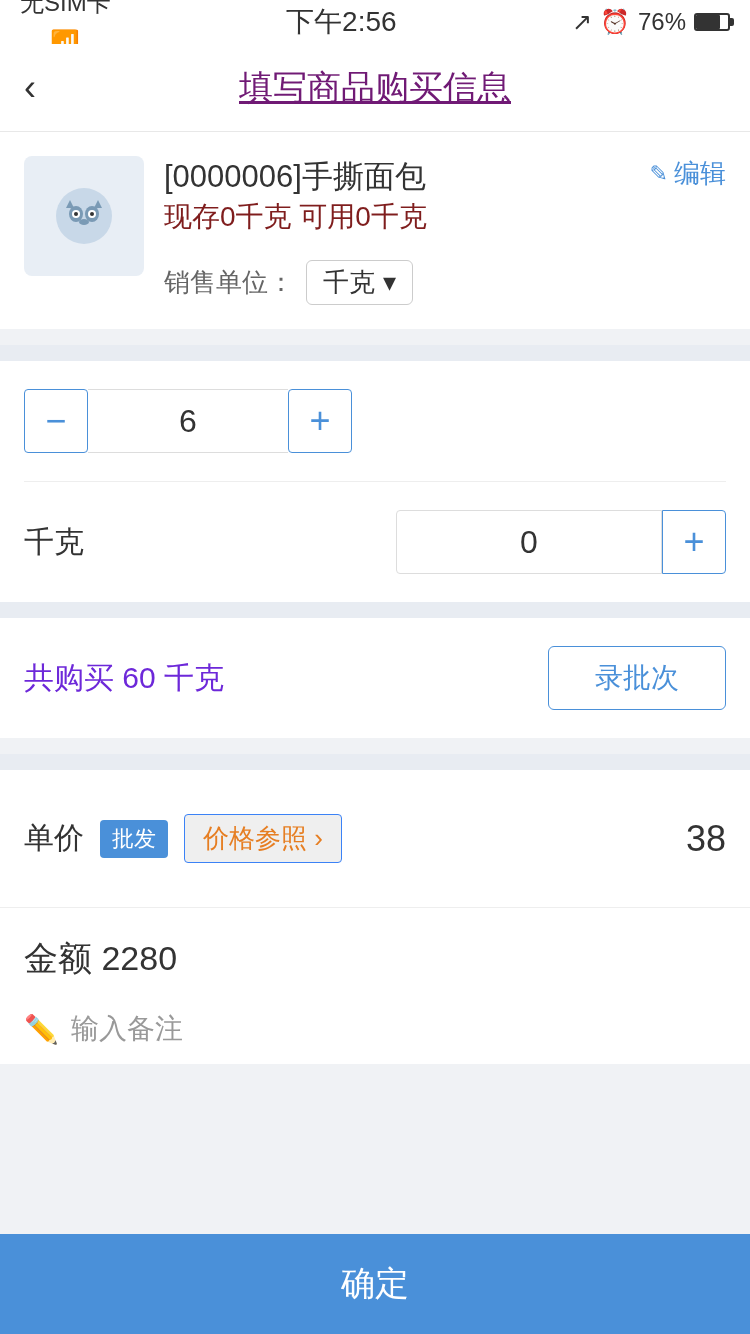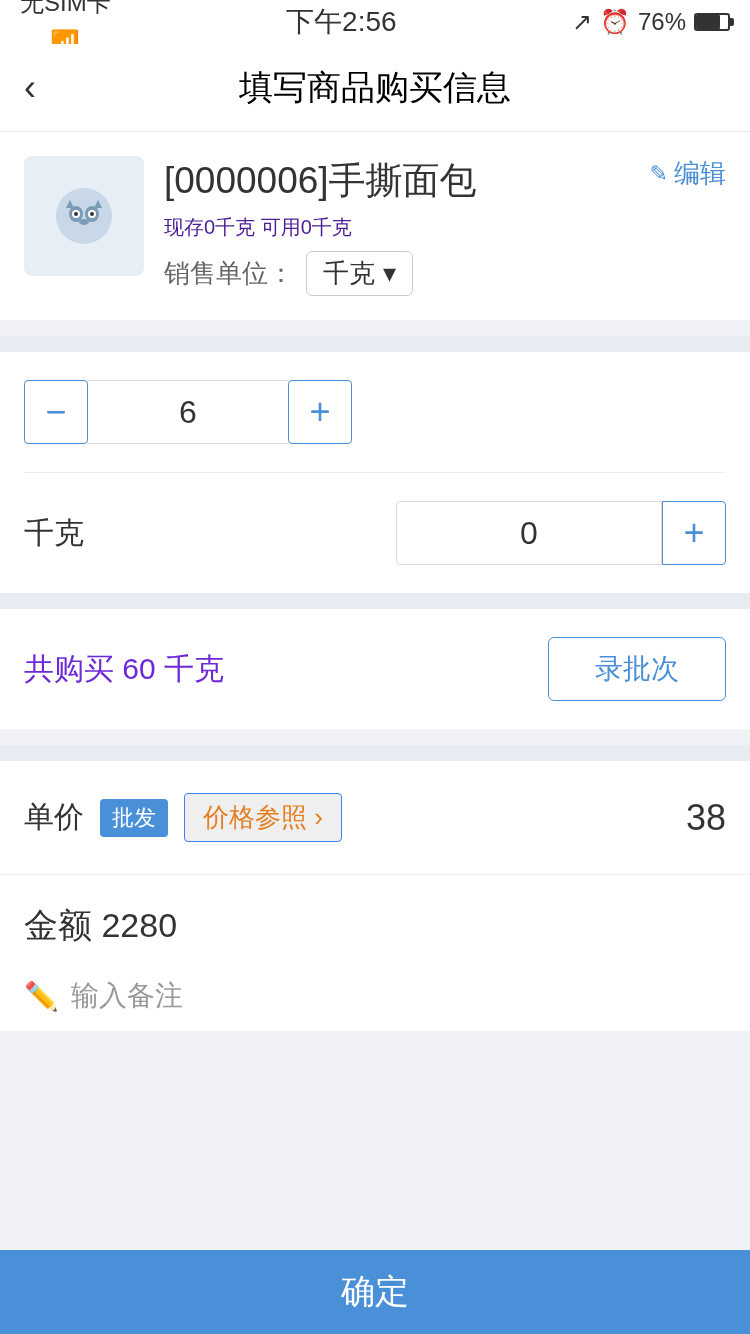--- a/index.html
+++ b/index.html
@@ -41,21 +41,22 @@
     .nav-back {
       position: absolute;
       left: 24px;
       font-size: 36px;
       color: #333;
       cursor: pointer;
     }
     .nav-title {
       font-size: 34px;
       font-weight: 500;
-      color: #000000;
+      color: #701a75;
+      text-decoration: underline;
     }
 
     
     .product-card {
       background: #fff;
       padding: 24px;
       display: flex;
       align-items: flex-start;
       gap: 20px;
       margin-bottom: 16px;
@@ -65,22 +66,22 @@
       height: 120px;
       background: #e8eef5;
       border-radius: 8px;
       display: flex;
       align-items: center;
       justify-content: center;
       flex-shrink: 0;
     }
     .product-thumb svg { width: 60px; height: 60px; }
     .product-info { flex: 1; }
-    .product-name { font-size: 37px; font-weight: 500; color: #333; margin-bottom: 8px; }
-    .product-stock { font-size: 20px; color: #4c1d95; margin-bottom: 10px; }
+    .product-name { font-size: 31px; font-weight: 500; color: #333; margin-bottom: 0; }
+    .product-stock { font-size: 28px; color: #7f1d1d; margin-bottom: 24px; }
     .product-unit { display: flex; align-items: center; gap: 12px; font-size: 26px; color: #666; }
     .unit-select {
       border: 1px solid #ccc;
       border-radius: 6px;
       padding: 4px 16px;
       font-size: 26px;
       color: #333;
       background: #fff;
       display: flex;
       align-items: center;
@@ -197,21 +198,21 @@
       background: #fff;
       padding: 12px 46px;
       font-size: 28px;
       border-radius: 6px;
       cursor: pointer;
     }
 
     
     .price-section {
       background: #fff;
-      padding: 32px 24px;
+      padding: 44px 24px;
       display: flex;
       align-items: center;
       justify-content: space-between;
       margin-bottom: 0;
       border-bottom: 1px solid #eee;
     }
     .price-left { display: flex; align-items: center; gap: 16px; }
     .price-label { font-size: 30px; color: #333; }
     .price-tag {
       background: #4a90d9;
@@ -248,21 +249,21 @@
       font-size: 28px;
       cursor: pointer;
     }
 
     
     .confirm-btn {
       position: fixed;
       bottom: 0;
       left: 0;
       width: 750px;
-      height: 84px;
+      height: 100px;
       background: #4a90d9;
       color: #fff;
       font-size: 34px;
       display: flex;
       align-items: center;
       justify-content: center;
       cursor: pointer;
       border: none;
     }
 

